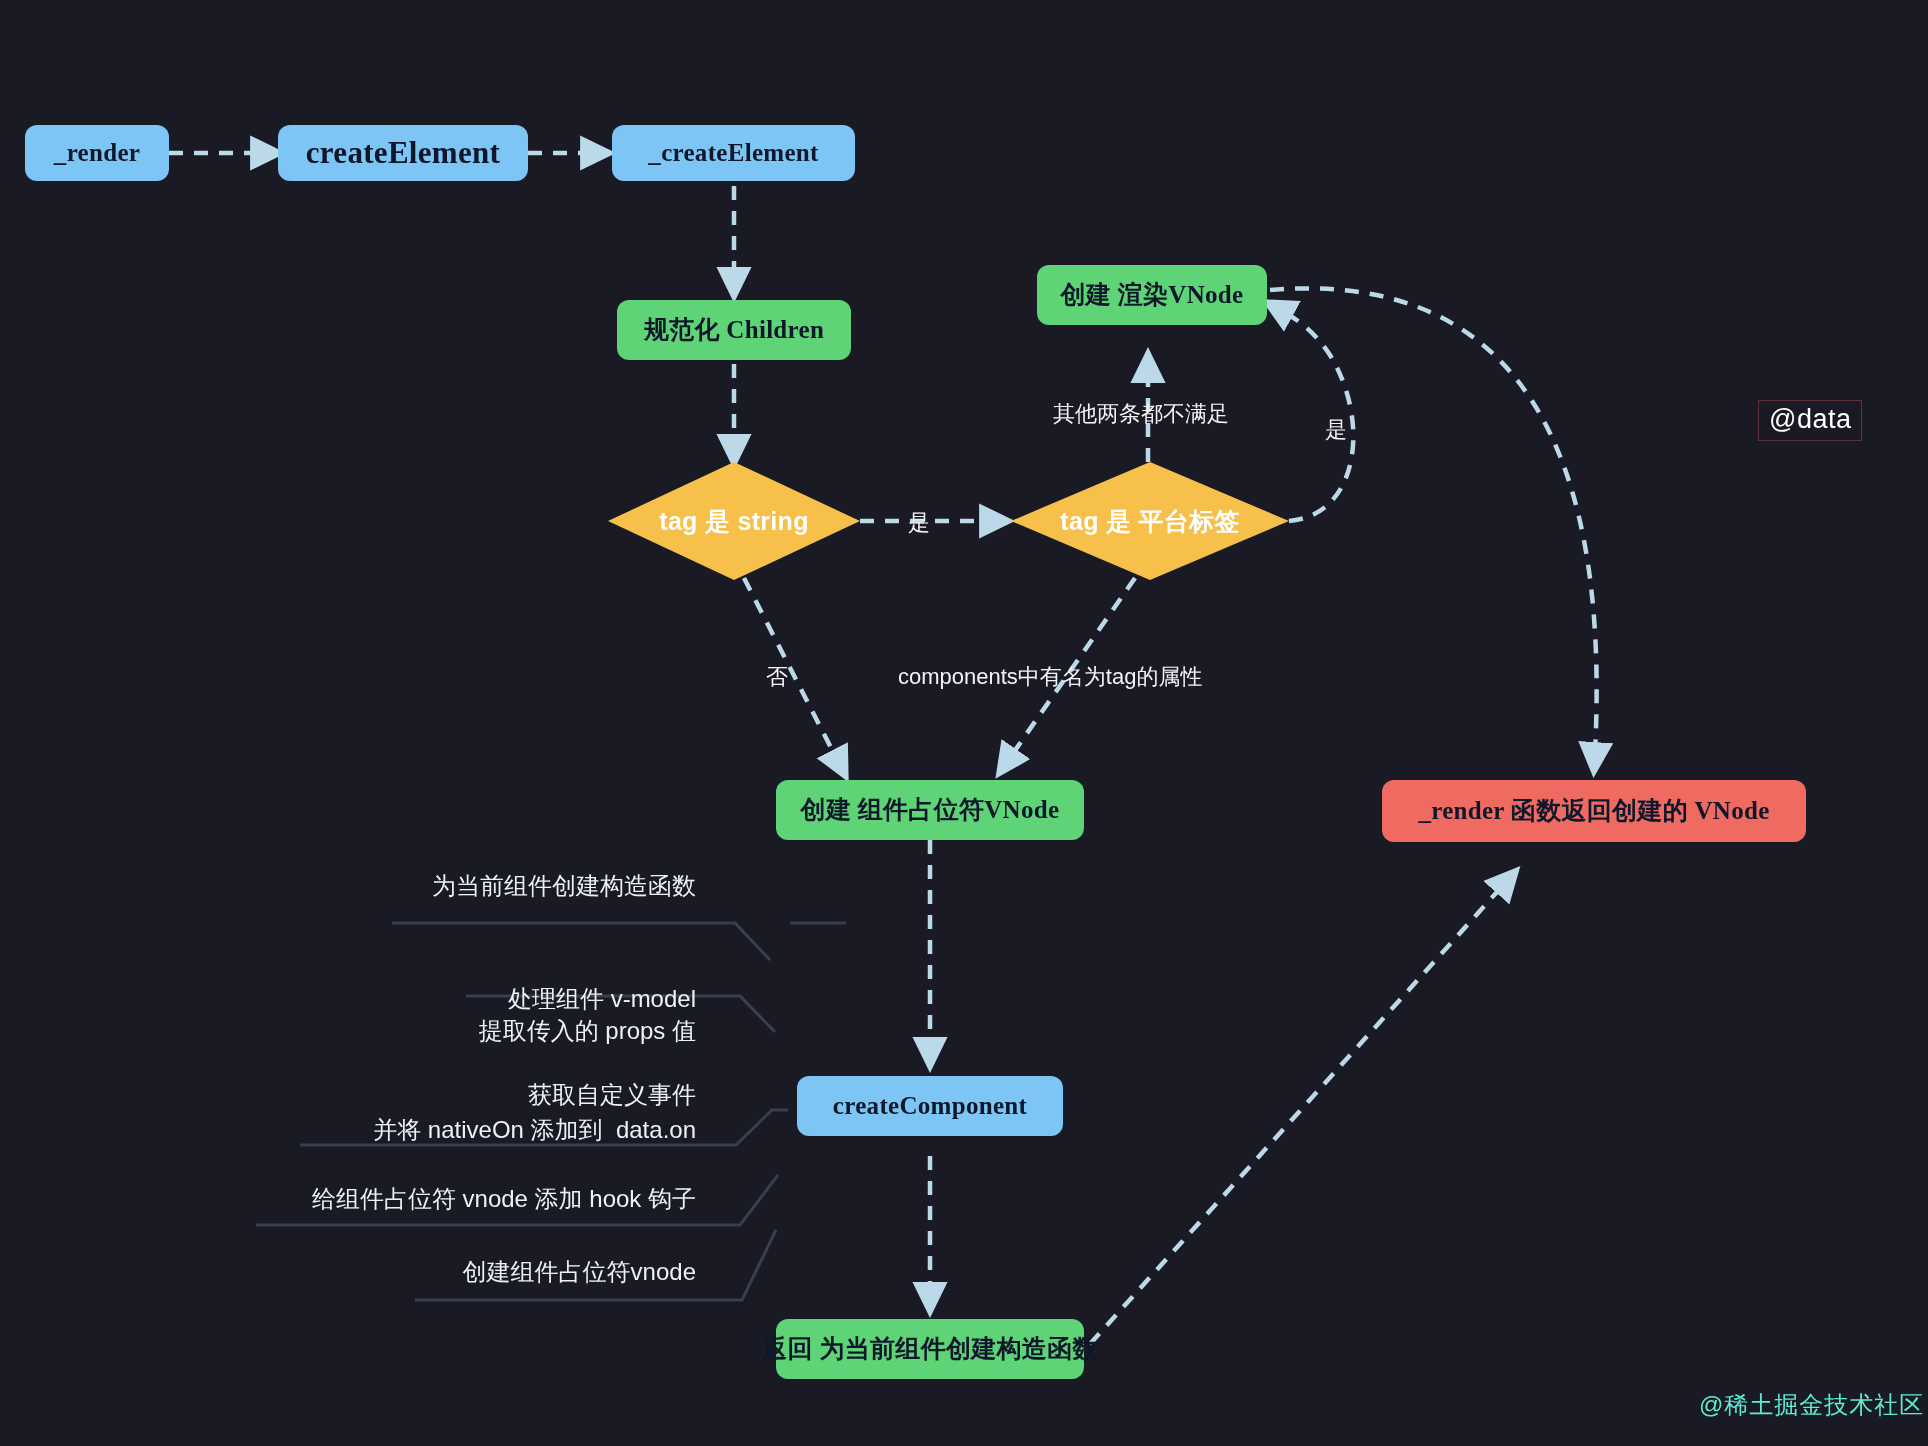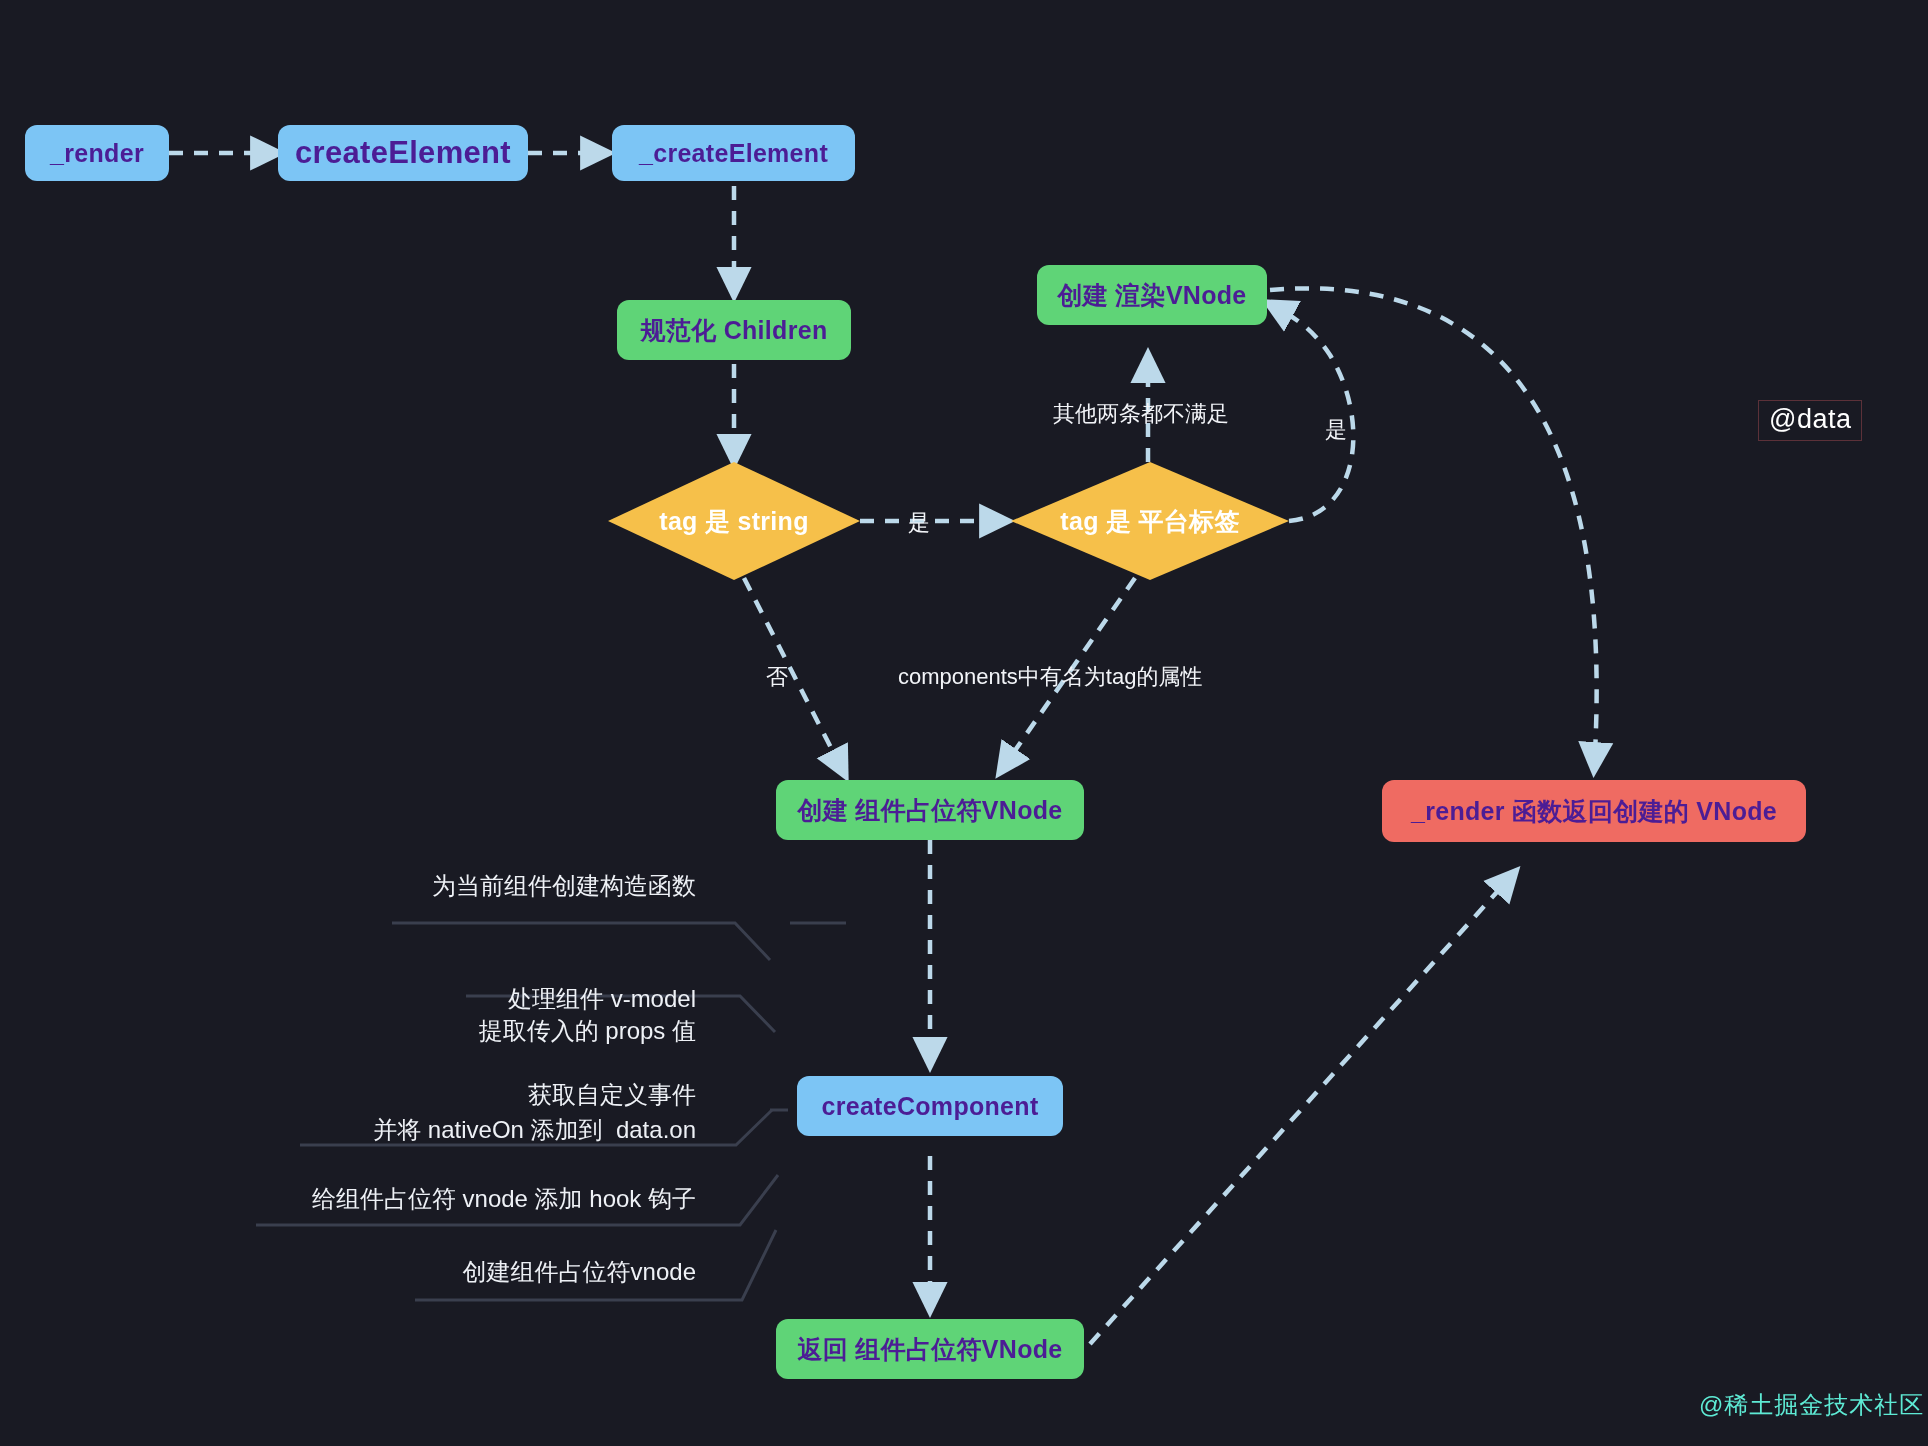--- a/index.html
+++ b/index.html
@@ -31,26 +31,27 @@
     pointer-events: none;
   }
 
   .node {
     position: absolute;
     box-sizing: border-box;
     display: flex;
     align-items: center;
     justify-content: center;
     border-radius: 12px;
-    color: #4c1d95;
+    color: #0f172a;
     font-weight: bold;
     letter-spacing: 0.3px;
     text-align: center;
     line-height: 1.15;
     white-space: nowrap;
+    font-family: Liberation Serif, serif;
   }
   .node.blue  { background: #7cc5f5; }
   .node.green { background: #5fd477; }
   .node.red   { background: #ef6b62; }
 
   .diamond-wrap {
     position: absolute;
     display: flex;
     align-items: center;
     justify-content: center;
@@ -190,21 +191,21 @@
 
   <div class="node red" style="left:1382px; top:780px; width:424px; height:62px; font-size:25px;">
     <span>_render 函数返回创建的 VNode</span>
   </div>
 
   <div class="node blue" style="left:797px; top:1076px; width:266px; height:60px; font-size:25px;">
     <span>createComponent</span>
   </div>
 
   <div class="node green" style="left:776px; top:1319px; width:308px; height:60px; font-size:25px;">
-    <span>返回 组件占位符VNode</span>
+    <span>返回 为当前组件创建构造函数</span>
   </div>
 
   <div class="edge-label" style="left:908px; top:508px;"><span>是</span></div>
 
   <div class="edge-label" style="left:1325px; top:415px;"><span>是</span></div>
 
   <div class="edge-label" style="left:1053px; top:399px;"><span>其他两条都不满足</span></div>
 
   <div class="edge-label" style="left:766px; top:662px;"><span>否</span></div>
 

